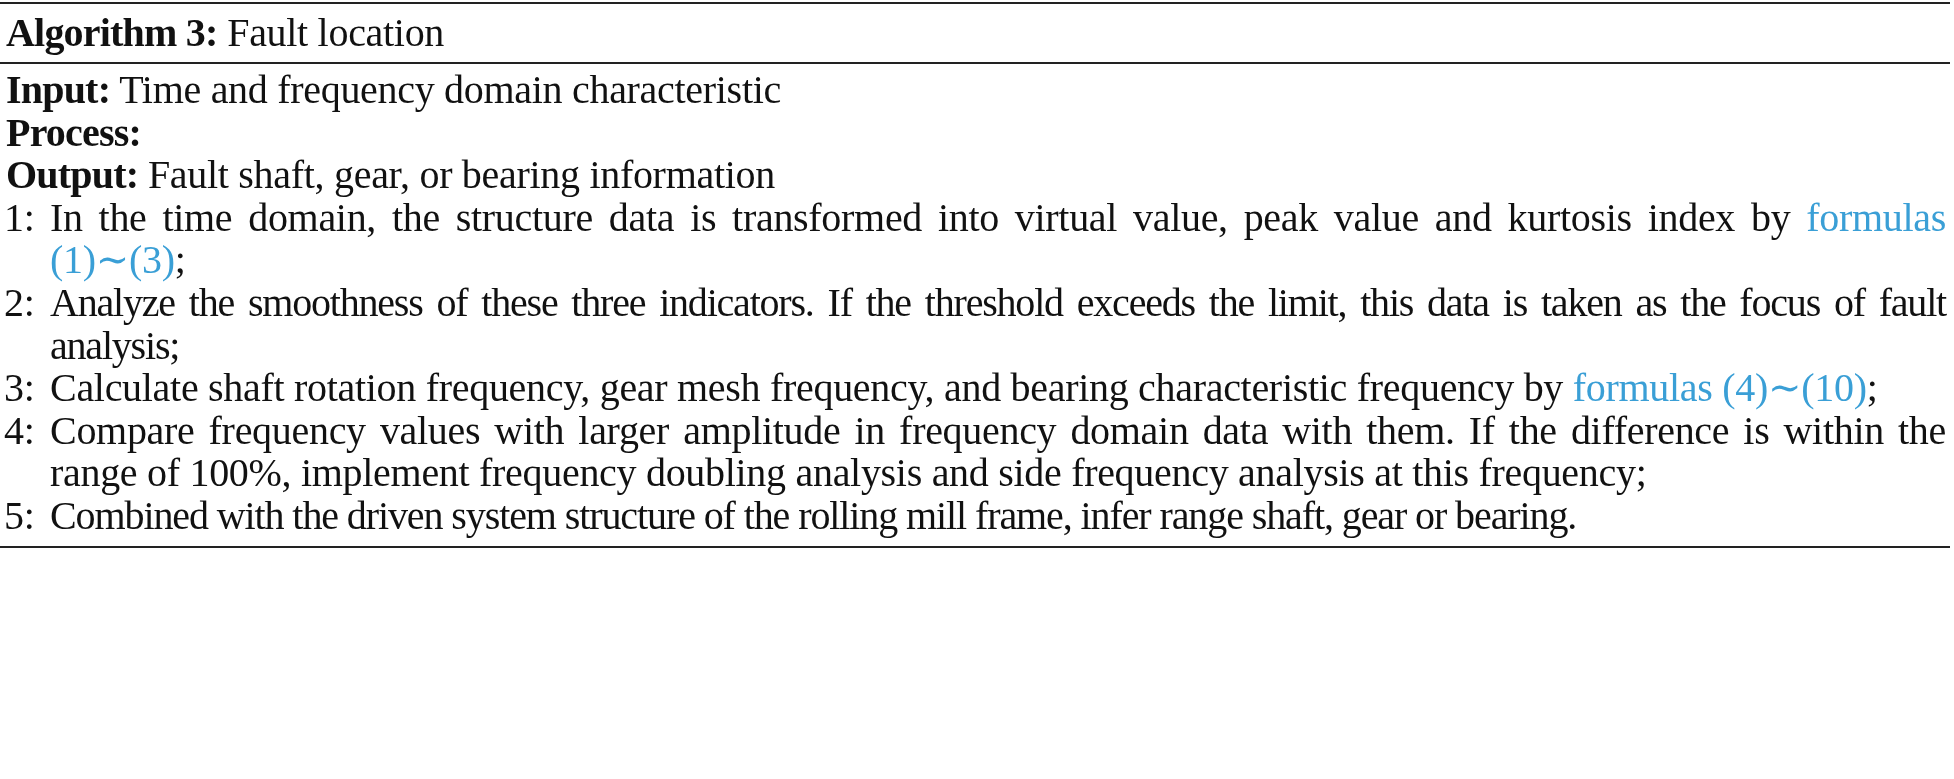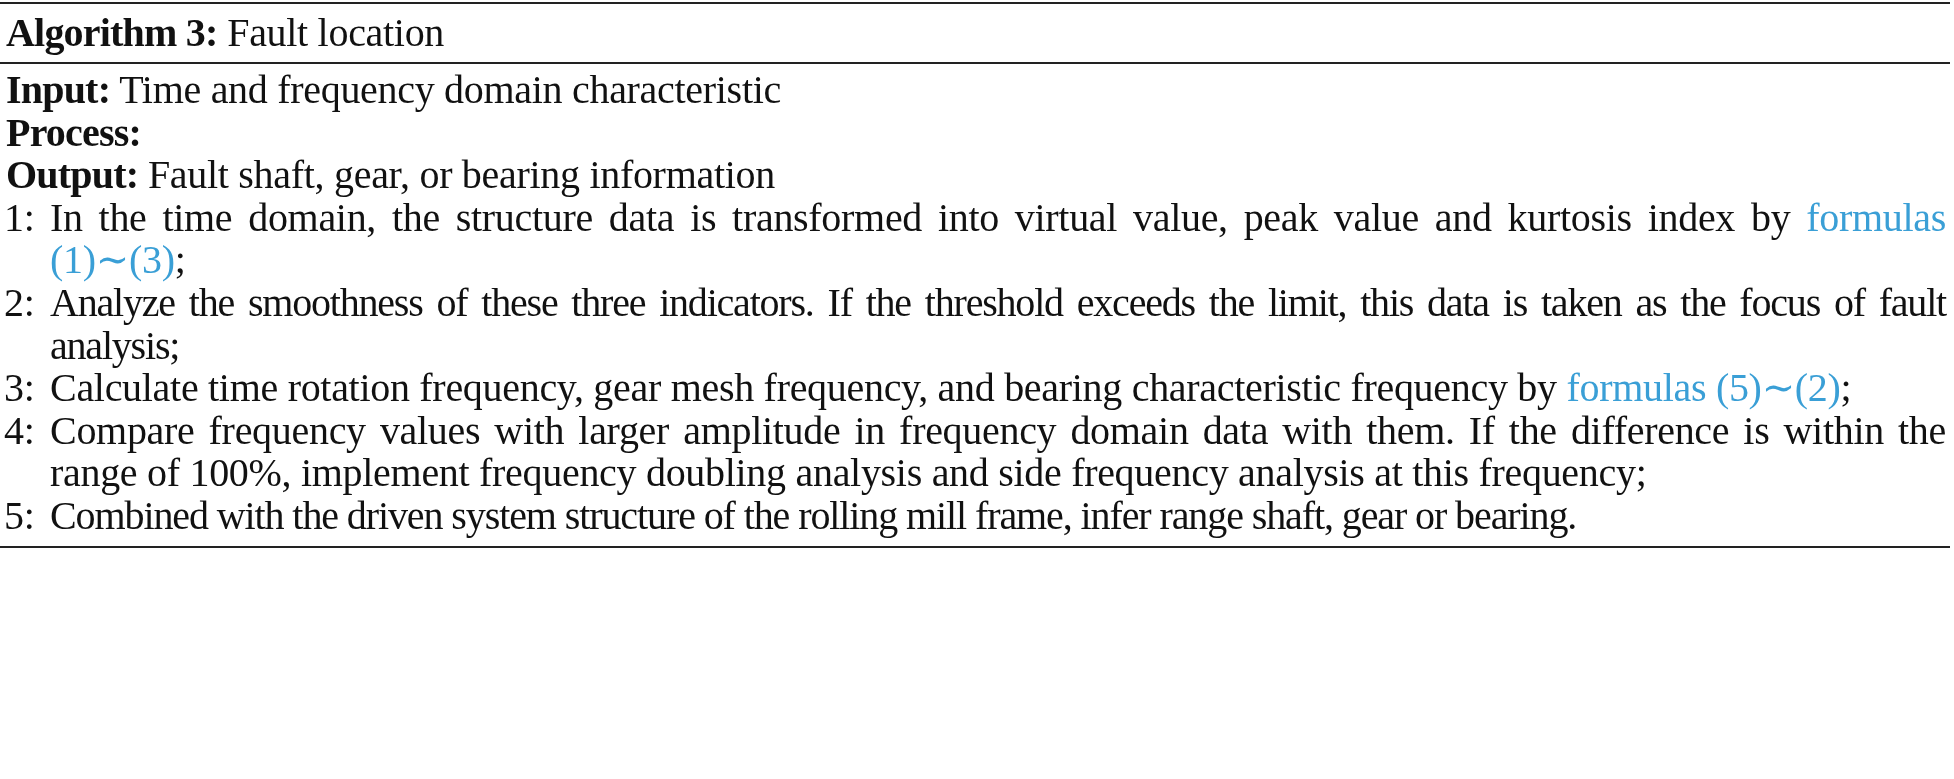--- a/index.html
+++ b/index.html
@@ -109,21 +109,21 @@
       <span class="step-text"><span>In the time domain, the structure data is transformed into virtual value, peak value and kurtosis index by </span><a class="link">formulas (1)∼(3)</a><span>;</span></span>
     </div>
 
     <div class="step">
       <span class="step-num">2:</span>
       <span class="step-text squeeze"><span>Analyze the smoothness of these three indicators. If the threshold exceeds the limit, this data is taken as the focus of fault analysis;</span></span>
     </div>
 
     <div class="step">
       <span class="step-num">3:</span>
-      <span class="step-text"><span>Calculate time rotation frequency, gear mesh frequency, and bearing characteristic frequency by </span><a class="link">formulas (5)∼(2)</a><span>;</span></span>
+      <span class="step-text"><span>Calculate shaft rotation frequency, gear mesh frequency, and bearing characteristic frequency by </span><a class="link">formulas (4)∼(10)</a><span>;</span></span>
     </div>
 
     <div class="step">
       <span class="step-num">4:</span>
       <span class="step-text"><span>Compare frequency values with larger amplitude in frequency domain data with them. If the difference is within the range of 100%, implement frequency doubling analysis and side frequency analysis at this frequency;</span></span>
     </div>
 
     <div class="step">
       <span class="step-num">5:</span>
       <span class="step-text single"><span>Combined with the driven system structure of the rolling mill frame, infer range shaft, gear or bearing.</span></span>

